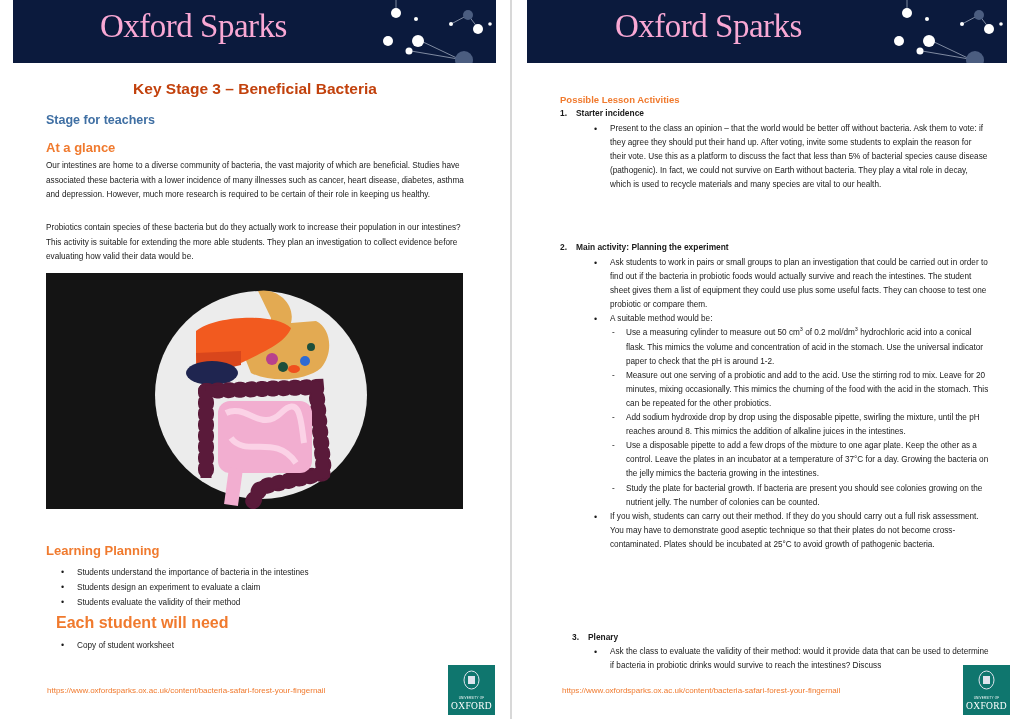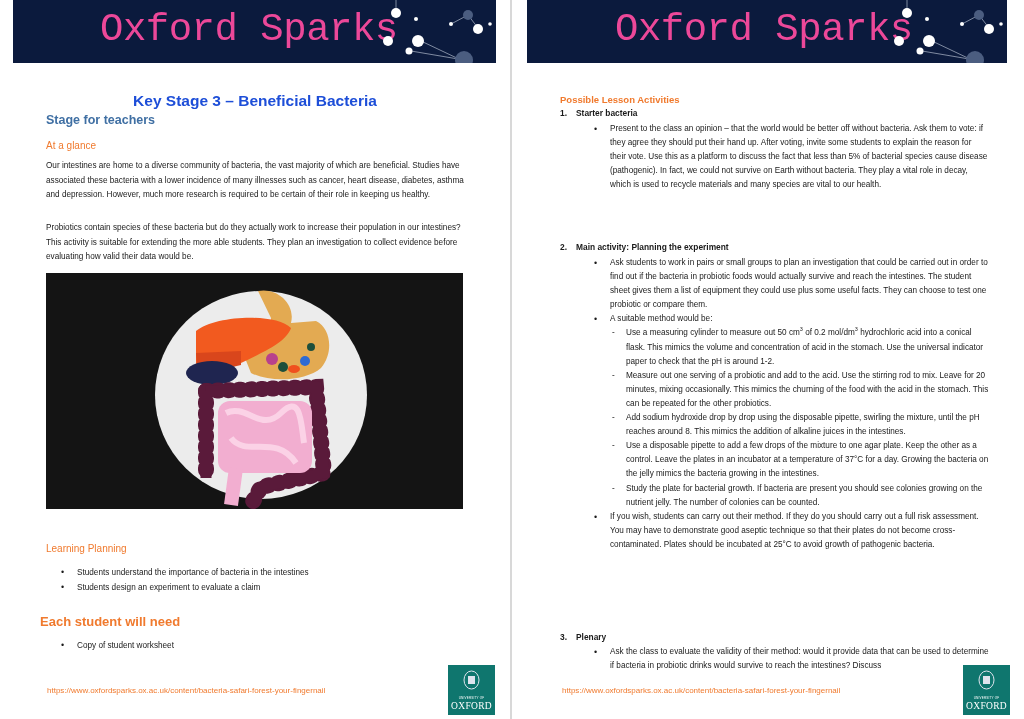--- a/index.html
+++ b/index.html
@@ -6,29 +6,29 @@
   html, body { width: 1024px; height: 719px; overflow: hidden; background: #ffffff; }
   body { font-family: "Liberation Sans", "DejaVu Sans", sans-serif; color: #1a1a1a; position: relative; }
   .page { position: absolute; top: 0; height: 719px; background: #fff; }
   .page-left { left: 0; width: 510px; }
   .page-right { left: 512px; width: 512px; }
   .divider { position: absolute; left: 510px; top: 0; width: 2px; height: 719px; background: #d8d8d8; }
 
   .banner { position: absolute; top: 0; height: 63px; background: #0b1a3d; overflow: hidden; }
   .page-left .banner { left: 13px; width: 483px; }
   .page-right .banner { left: 15px; width: 480px; }
-  .banner-title { position: absolute; top: 8px; font-family: Liberation Mono, monospace; font-size: 39px; color: #ec4899; letter-spacing: -0.5px; white-space: nowrap; }
+  .banner-title { position: absolute; top: 8px; font-family: Liberation Serif, serif; font-size: 33px; color: #f9a8d4; letter-spacing: -0.5px; white-space: nowrap; }
   .page-left .banner-title { left: 87px; }
   .page-right .banner-title { left: 88px; }
   .sparks { position: absolute; right: 0; top: 0; width: 140px; height: 63px; }
 
-  .doc-title { position: absolute; left: 0; width: 510px; top: 80px; text-align: center; font-size: 15.5px; font-weight: bold; color: #1d4ed8; margin-top: 12px; }
+  .doc-title { position: absolute; left: 0; width: 510px; top: 80px; text-align: center; font-size: 15.5px; font-weight: bold; color: #c2410c; }
   .h-blue { position: absolute; left: 46px; font-size: 12.5px; font-weight: bold; color: #3f6fa3; }
-  .h-orange { position: absolute; left: 46px; font-size: 10px; font-weight: normal; color: #f07a2e; }
-  .h-orange-lg { position: absolute; left: 40px; font-size: 13px; font-weight: bold; color: #f07a2e; }
+  .h-orange { position: absolute; left: 46px; font-size: 13px; font-weight: bold; color: #f07a2e; }
+  .h-orange-lg { position: absolute; left: 56px; font-size: 16px; font-weight: bold; color: #f07a2e; }
   .para { position: absolute; left: 46px; width: 420px; font-size: 8.2px; line-height: 14.5px; color: #1a1a1a; }
 
   .illustration { position: absolute; left: 46px; top: 273px; width: 417px; height: 236px; background: #141414; overflow: hidden; }
 
   ul.bul { position: absolute; list-style: none; font-size: 8.2px; line-height: 15px; }
   ul.bul li { position: relative; padding-left: 16px; }
   ul.bul li::before { content: "\2022"; position: absolute; left: 0; top: 0; font-size: 9px; }
 
   .footer-link { position: absolute; top: 686px; font-size: 8px; color: #f07a2e; white-space: nowrap; }
   .page-left .footer-link { left: 47px; }
@@ -108,20 +108,21 @@
       <rect x="172" y="128" width="94" height="72" rx="12" fill="#f2aed0"></rect>
       <path d="M180 140 C 200 130, 215 160, 235 140 S 255 150, 258 170 M185 165 C 200 185, 230 160, 250 190" fill="none" stroke="#fbd2e6" stroke-width="6"></path>
       <path d="M190 195 L 185 232" stroke="#f2aed0" stroke-width="14"></path>
     </svg>
   </div>
 
   <div class="h-orange" style="top:543px;">Learning Planning</div>
   <ul class="bul" style="left:61px; top:565px;">
     <li>Students understand the importance of bacteria in the intestines</li>
     <li>Students design an experiment to evaluate a claim</li>
+    <li>Students evaluate the validity of their method</li>
   </ul>
 
   <div class="h-orange-lg" style="top:614px;">Each student will need</div>
   <ul class="bul" style="left:61px; top:638px;">
     <li>Copy of student worksheet</li>
   </ul>
 
   <a class="footer-link">https://www.oxfordsparks.ox.ac.uk/content/bacteria-safari-forest-your-fingernail</a>
   <div class="ox-logo">
     <svg class="crest" viewBox="0 0 17 20">
@@ -153,21 +154,21 @@
       <circle cx="112" cy="15" r="5" fill="#4b5d80"></circle>
       <circle cx="122" cy="29" r="5" fill="#ffffff"></circle>
       <circle cx="134" cy="24" r="1.8" fill="#ffffff"></circle>
       <circle cx="108" cy="60" r="9" fill="#4b5d80"></circle>
     </svg>
   </div>
 
   <div class="r-head">Possible Lesson Activities</div>
 
   <div class="r-sec" style="top:108px;">
-    <span class="num">1.</span><span>Starter bacteria</span>
+    <span class="num">1.</span><span>Starter incidence</span>
   </div>
   <ul class="r-list" style="top:122px;">
     <li>Present to the class an opinion – that the world would be better off without bacteria. Ask them to vote: if they agree they should put their hand up. After voting, invite some students to explain the reason for their vote. Use this as a platform to discuss the fact that less than 5% of bacterial species cause disease (pathogenic). In fact, we could not survive on Earth without bacteria. They play a vital role in decay, which is used to recycle materials and many species are vital to our health.</li>
   </ul>
 
   <div class="r-sec" style="top:242px;">
     <span class="num">2.</span><span>Main activity: Planning the experiment</span>
   </div>
   <ul class="r-list" style="top:256px;">
     <li>Ask students to work in pairs or small groups to plan an investigation that could be carried out in order to find out if the bacteria in probiotic foods would actually survive and reach the intestines. The student sheet gives them a list of equipment they could use plus some useful facts. They can choose to test one probiotic or compare them.</li>
@@ -177,21 +178,21 @@
         <li><span>Use a measuring cylinder to measure out 50 cm</span><sup>3</sup><span> of 0.2 mol/dm</span><sup>3</sup><span> hydrochloric acid into a conical flask. This mimics the volume and concentration of acid in the stomach. Use the universal indicator paper to check that the pH is around 1-2.</span></li>
         <li>Measure out one serving of a probiotic and add to the acid. Use the stirring rod to mix. Leave for 20 minutes, mixing occasionally. This mimics the churning of the food with the acid in the stomach. This can be repeated for the other probiotics.</li>
         <li>Add sodium hydroxide drop by drop using the disposable pipette, swirling the mixture, until the pH reaches around 8. This mimics the addition of alkaline juices in the intestines.</li>
         <li>Use a disposable pipette to add a few drops of the mixture to one agar plate. Keep the other as a control. Leave the plates in an incubator at a temperature of 37°C for a day. Growing the bacteria on the jelly mimics the bacteria growing in the intestines.</li>
         <li>Study the plate for bacterial growth. If bacteria are present you should see colonies growing on the nutrient jelly. The number of colonies can be counted.</li>
       </ul>
     </li>
     <li>If you wish, students can carry out their method. If they do you should carry out a full risk assessment. You may have to demonstrate good aseptic technique so that their plates do not become cross-contaminated. Plates should be incubated at 25°C to avoid growth of pathogenic bacteria.</li>
   </ul>
 
-  <div class="r-sec" style="top:632px;">
+  <div class="r-sec" style="top:632px;margin-left:12px;">
     <span class="num">3.</span><span>Plenary</span>
   </div>
   <ul class="r-list" style="top:645px;">
     <li>Ask the class to evaluate the validity of their method: would it provide data that can be used to determine if bacteria in probiotic drinks would survive to reach the intestines? Discuss</li>
   </ul>
 
   <a class="footer-link">https://www.oxfordsparks.ox.ac.uk/content/bacteria-safari-forest-your-fingernail</a>
   <div class="ox-logo">
     <svg class="crest" viewBox="0 0 17 20">
       <ellipse cx="8.5" cy="10" rx="7.5" ry="9" fill="none" stroke="#dfe4ee" stroke-width="1"></ellipse>

